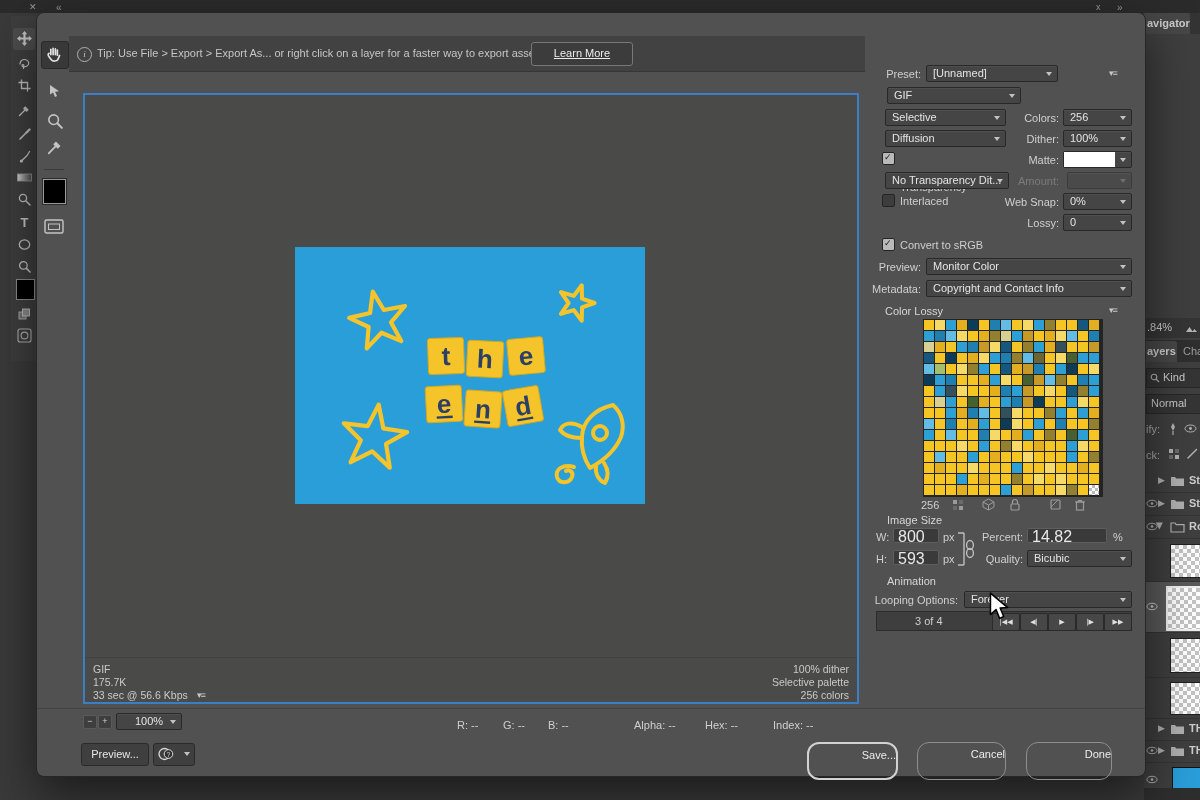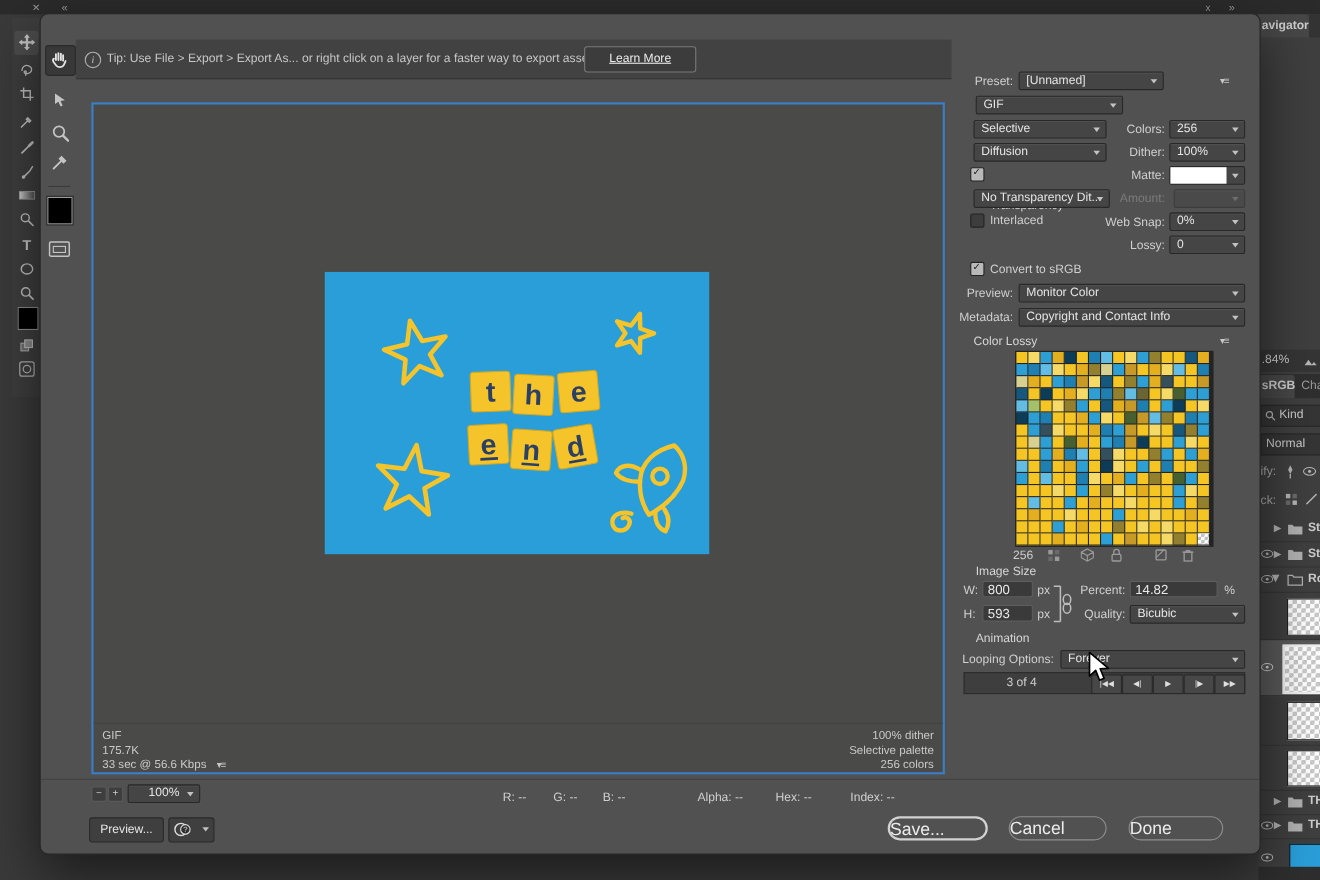--- a/index.html
+++ b/index.html
@@ -34,42 +34,42 @@
   .lbl.dis{color:#7b7b7b;}
   .hdr{position:absolute;color:#d6d6d6;font-size:11px;white-space:nowrap;}
   .dd{position:absolute;background:#454545;border:1px solid #282828;border-radius:2px;
       color:#e4e4e4;font-size:11px;line-height:15px;padding-left:6px;box-sizing:border-box;height:17px;
       box-shadow:inset 0 1px 0 rgba(255,255,255,.06);}
   .dd .chev{position:absolute;right:5px;top:6px;width:0;height:0;border-left:3.5px solid transparent;
       border-right:3.5px solid transparent;border-top:4px solid #c2c2c2;}
   .dd.dis{background:#4a4a4a;border-color:#3c3c3c;color:transparent;}
   .dd.dis .chev{border-top-color:#6e6e6e;}
   .field{position:absolute;background:#3a3a3a;border:1px solid #5e5e5e;border-radius:2px;color:#e8e8e8;
-         font-size:12px;line-height:13px;padding:1px 4px;box-sizing:border-box;height:15px;}
+         font-size:16px;line-height:13px;padding:1px 4px;box-sizing:border-box;height:15px;}
   .chk{position:absolute;width:11px;height:11px;background:#3d3d3d;border:1px solid #242424;border-radius:2px;}
   .chk.checked{background:#b9b9b9;}
   .chk.checked::after{content:"✓";font-family:"DejaVu Sans",sans-serif;color:#222;font-size:9px;
                       position:absolute;left:1px;top:-1px;font-weight:bold;}
   .menu-ic{position:absolute;color:#c8c8c8;font-size:9px;letter-spacing:-1px;cursor:default;}
   
   #ctgrid{position:absolute;left:886px;top:306px;width:178px;display:flex;flex-wrap:wrap;
           border:1px solid #242424;background:#242424;}
   .ctc{width:10px;height:10px;border-right:1px solid #242424;border-bottom:1px solid #242424;}
   .ctc.tr{background:linear-gradient(45deg,#b9b9b9 25%,transparent 25%,transparent 75%,#b9b9b9 75%),
           linear-gradient(45deg,#b9b9b9 25%,#fff 25%,#fff 75%,#b9b9b9 75%);
           background-size:6px 6px;background-position:0 0,3px 3px;background-color:#fff;}
   
   .fstrip{position:absolute;left:839px;top:598px;width:256px;height:20px;background:#3e3e3e;
           border:1px solid #2c2c2c;box-sizing:border-box;}
   .pbtn{position:absolute;top:1px;width:26px;height:16px;background:#474747;border:1px solid #2a2a2a;
         color:#e0e0e0;font-size:7px;text-align:center;line-height:16px;border-radius:2px;
         font-family:"DejaVu Sans",sans-serif;}
   
-  .pill{position:absolute;height:22px;border:1px solid #8e8e8e;border-radius:12px;color:#ececec;
-        font-size:16px;text-align:left;line-height:22px;background:transparent;box-sizing:border-box;}
+  .pill{position:absolute;height:38px;border:1px solid #8e8e8e;border-radius:12px;color:#ececec;
+        font-size:11px;text-align:right;line-height:22px;background:transparent;box-sizing:border-box;}
   .pill.primary{border:2px solid #d2d2d2;}
   .sqbtn{position:absolute;width:12px;height:12px;background:#3e3e3e;border:1px solid #5a5a5a;
          color:#cfcfcf;font-size:9px;text-align:center;line-height:11px;border-radius:2px;}
   
   .bgp{background:#3f3f3f;}
   .checker{background:linear-gradient(45deg,#c4c4c4 25%,transparent 25%,transparent 75%,#c4c4c4 75%),
            linear-gradient(45deg,#c4c4c4 25%,#fff 25%,#fff 75%,#c4c4c4 75%);
            background-size:8px 8px;background-position:0 0,4px 4px;background-color:#fff;}
   .bgtxt{color:#cccccc;font-size:11px;white-space:nowrap;}
   .arrow{color:#b0b0b0;font-size:9px;}
@@ -149,21 +149,21 @@
     <div class="abs" style="left:46px;top:0;width:10px;height:21px;background:#343434;"></div>
     <div class="abs" style="left:0;top:305px;width:56px;height:20px;background:#353535;">
       <span class="bgtxt abs" style="left:3px;top:3px;">.84%</span>
       <svg class="abs" style="left:42px;top:6px;" width="12" height="9" viewBox="0 0 12 9">
           <polygon points="0,8 3.5,3 7,8" fill="#b5b5b5"></polygon>
           <polygon points="6,8 8.5,5 11,8" fill="#b5b5b5"></polygon>
         </svg>
     </div>
     <div class="abs" style="left:0;top:327px;width:56px;height:22px;background:#2f2f2f;">
       <div class="abs" style="left:0;top:1px;width:33px;height:21px;background:#474747;border-radius:0 3px 0 0;">
-        <span class="bgtxt abs" style="left:3px;top:4px;font-weight:bold;">sRGB</span>
+        <span class="bgtxt abs" style="left:3px;top:4px;font-weight:bold;">ayers</span>
       </div>
       <span class="bgtxt abs" style="left:39px;top:5px;color:#9d9d9d;">Cha</span>
     </div>
     <div class="abs" style="left:2px;top:355px;width:54px;height:18px;background:#353535;border:1px solid #282828;">
       <svg class="abs" style="left:3px;top:4px;" width="10" height="10" viewBox="0 0 10 10">
           <circle cx="4" cy="4" r="2.8" fill="none" stroke="#b5b5b5" stroke-width="1.1"></circle>
           <path d="M6.2,6.2 L9,9" stroke="#b5b5b5" stroke-width="1.2"></path>
         </svg>
       <span class="bgtxt abs" style="left:16px;top:2px;">Kind</span>
     </div>

